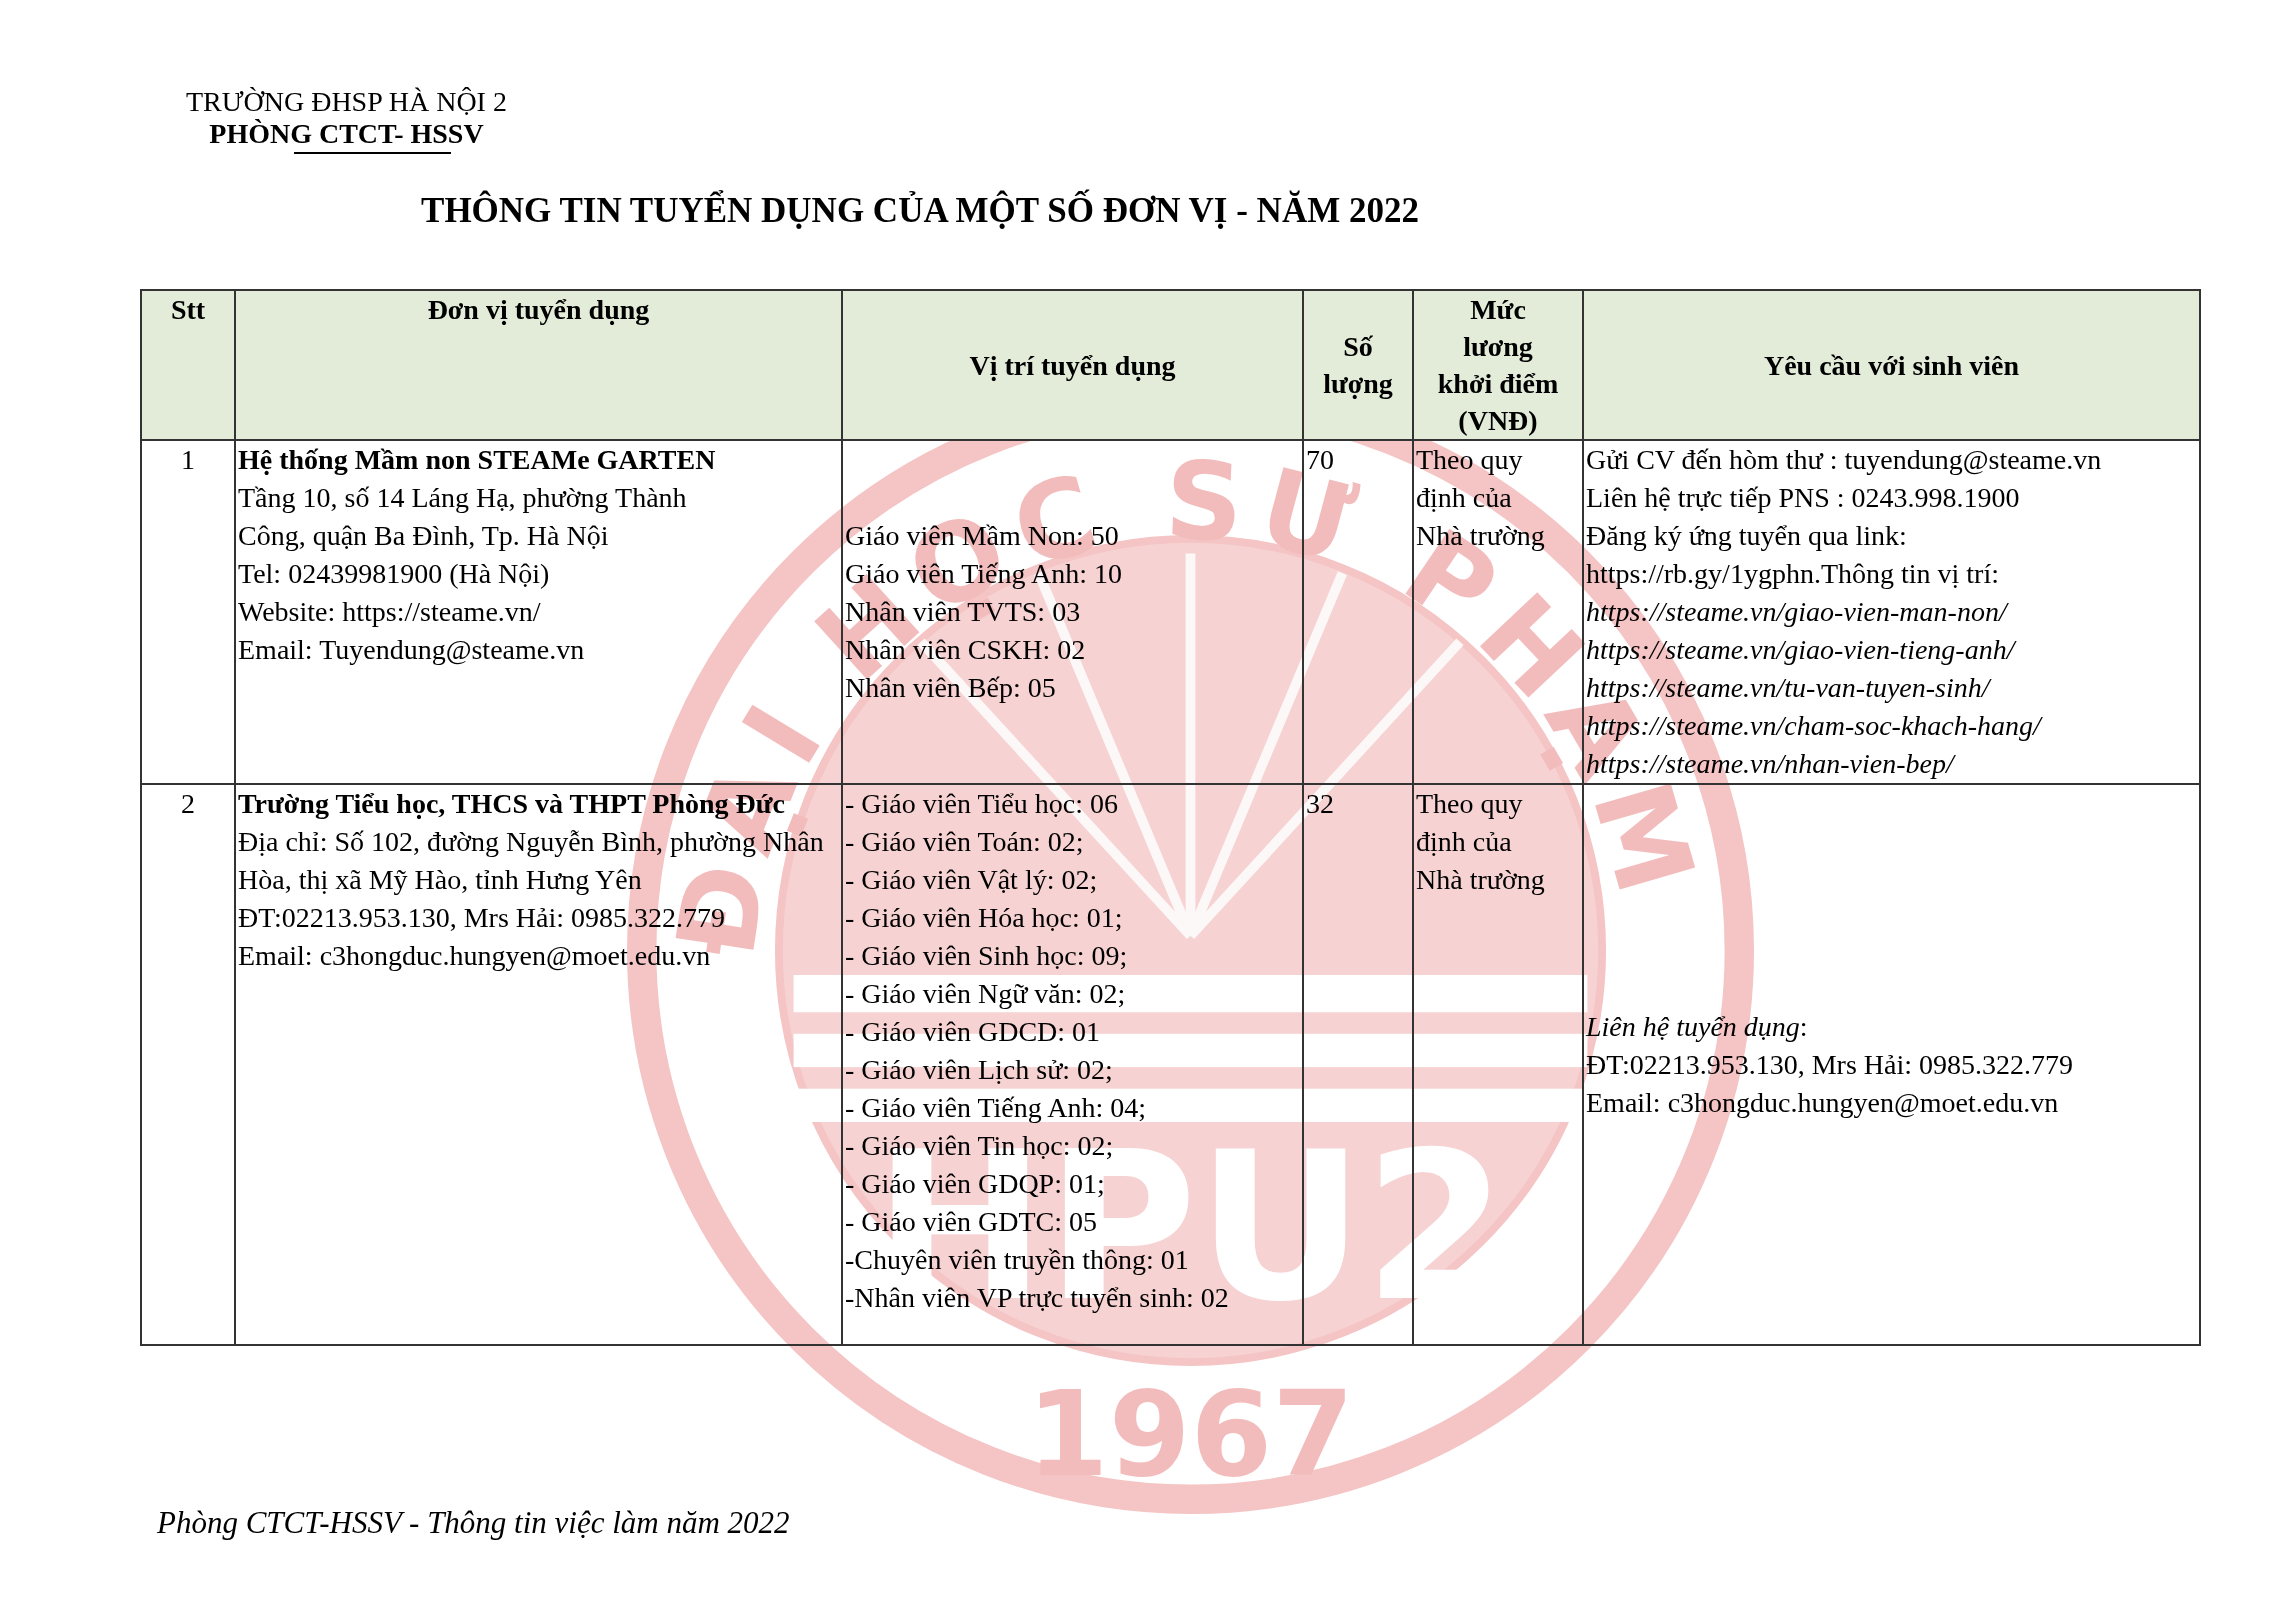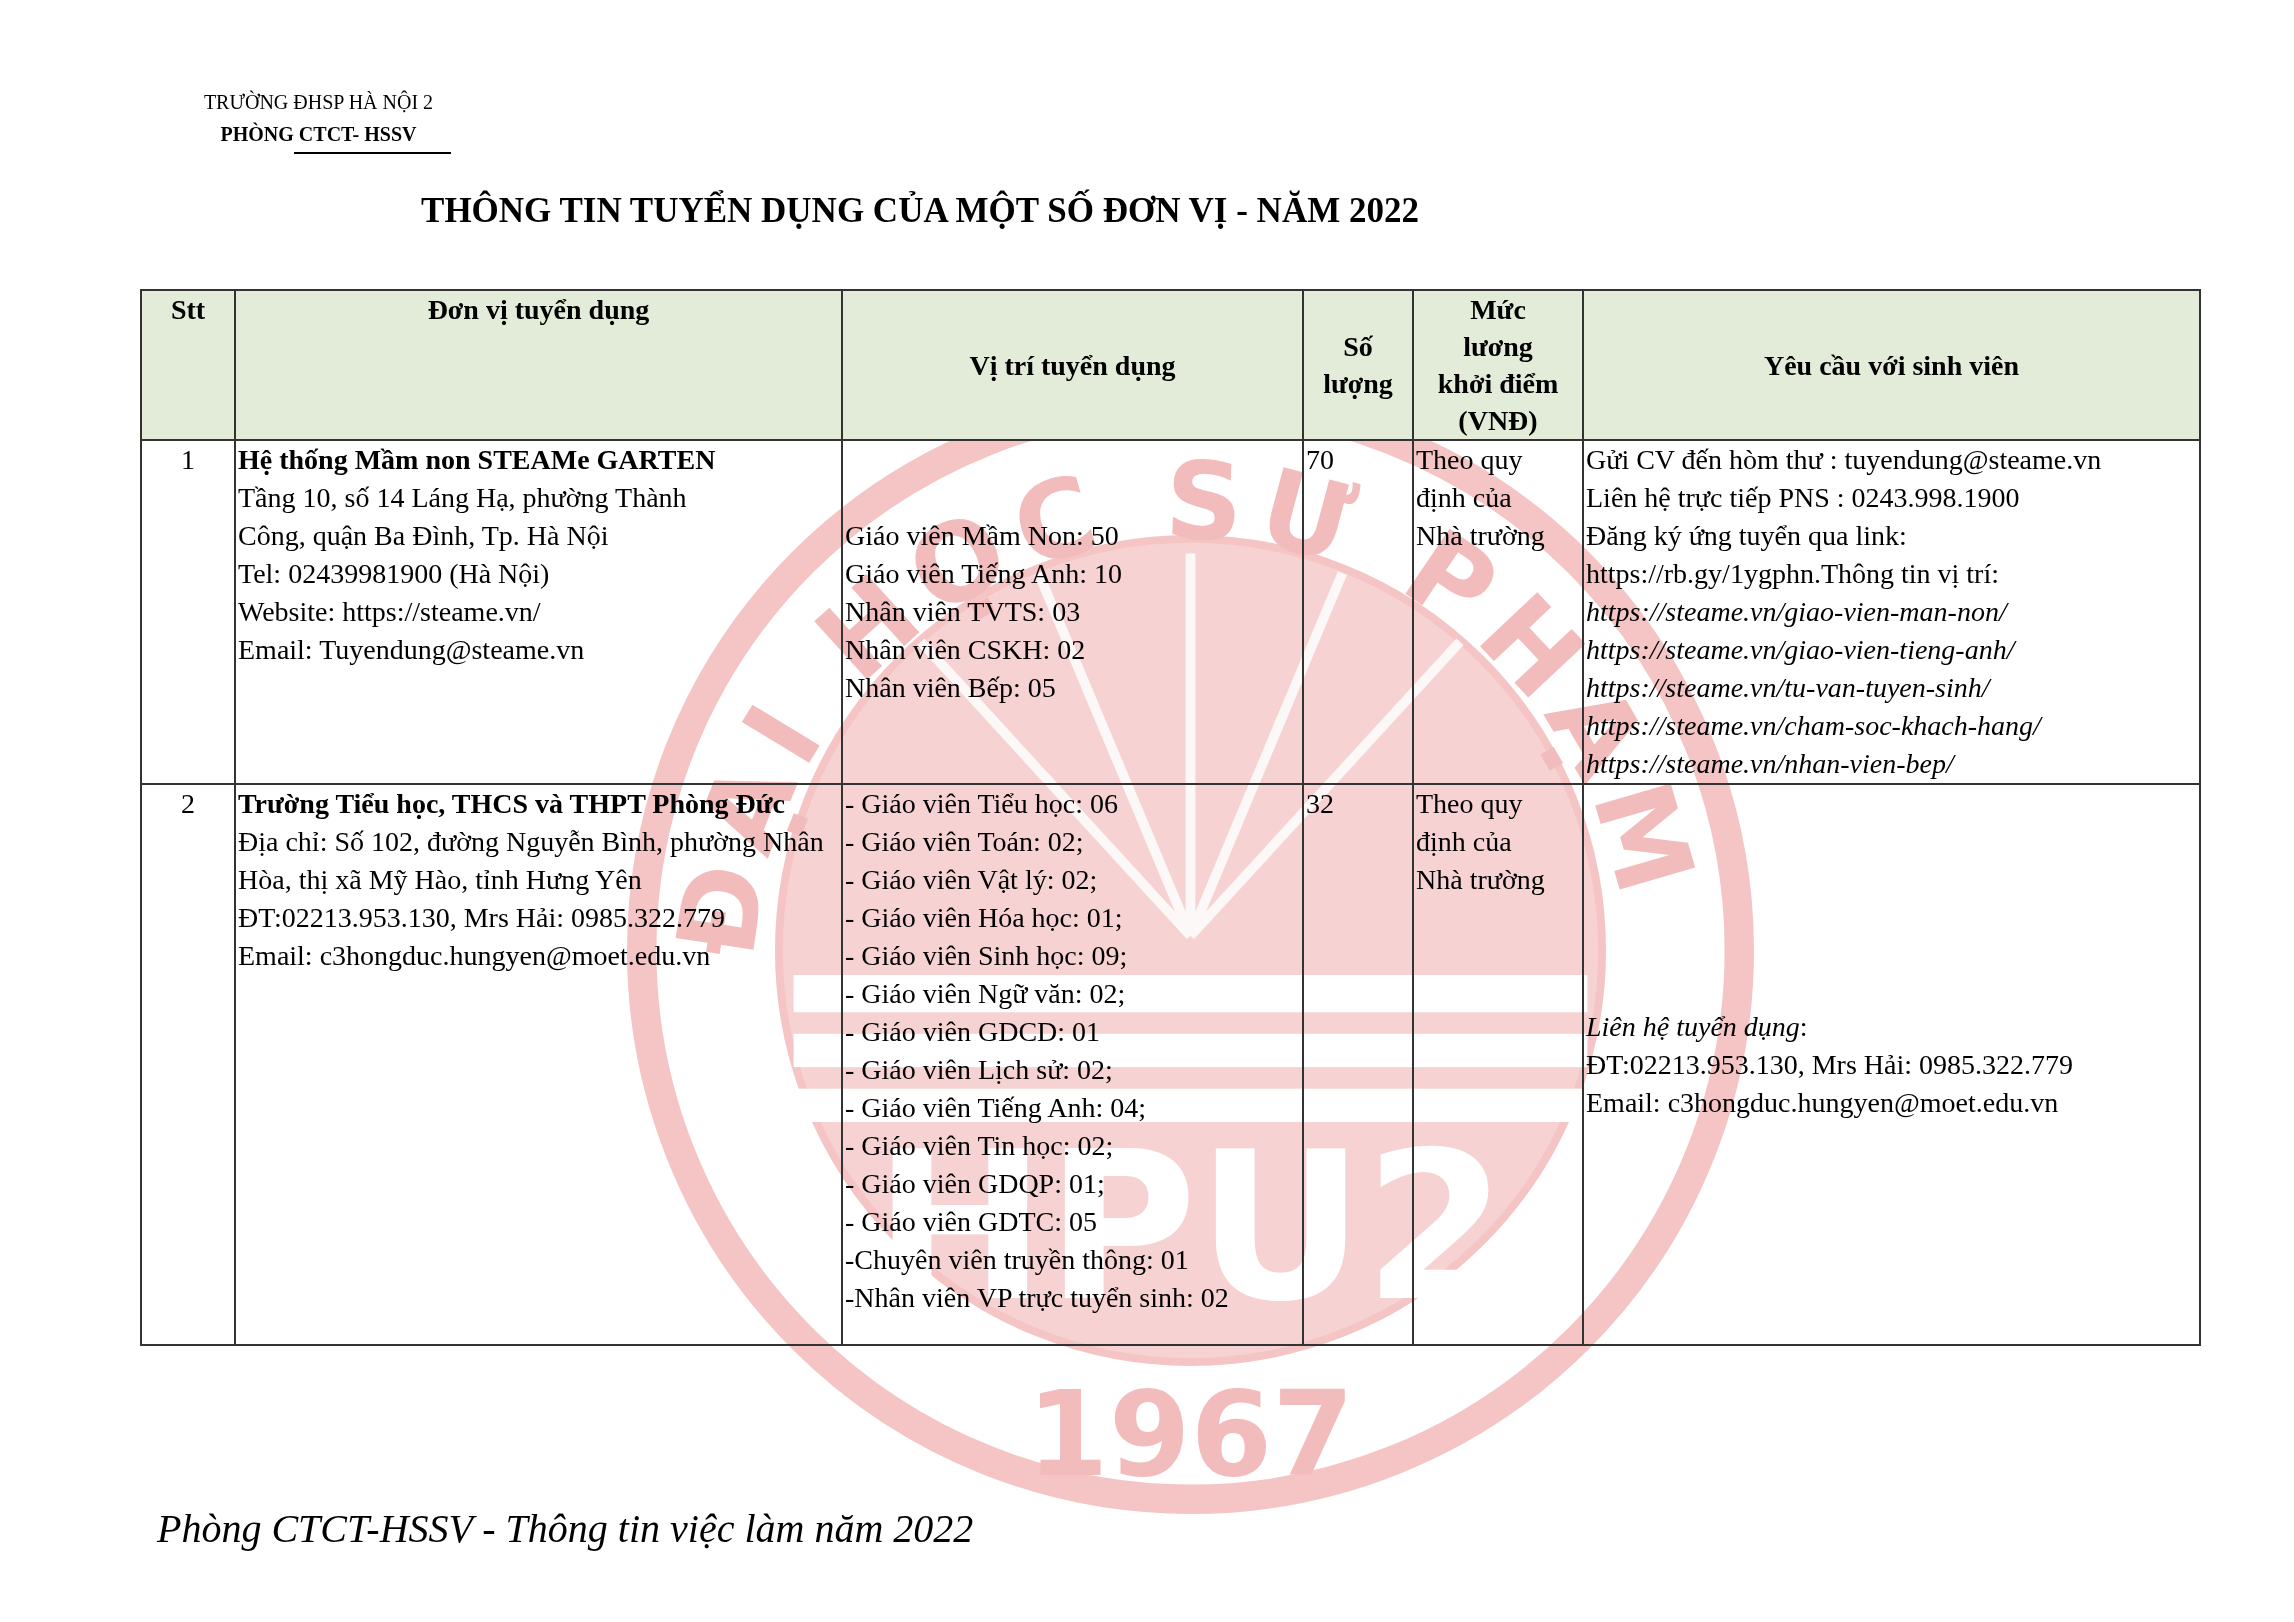--- a/index.html
+++ b/index.html
@@ -8,21 +8,21 @@
     position: relative; overflow: hidden;
     font-family: "Liberation Serif", "DejaVu Serif", serif;
     color: #000;
   }
   .watermark {
     position: absolute; left: 627px; top: 387px; width: 1127px; height: 1127px;
     pointer-events: none; z-index: 0;
   }
   .org {
     position: absolute; left: 186px; top: 86px; z-index: 2;
-    font-size: 20px; line-height: 32px; text-align: center;
+    font-size: 28px; line-height: 32px; text-align: center;
   }
   .org .l1 { font-weight: normal; }
   .org .l2 { font-weight: bold; }
   .org .rule { width: 157px; height: 2px; background: #000; margin: 2px 0 0 108px; }
   .title {
     position: absolute; left: 0; width: 1840px; top: 191px; z-index: 2;
     text-align: center; font-weight: bold; font-size: 35px; letter-spacing: 0px;
   }
   table.grid {
     position: absolute; left: 140px; top: 289px; z-index: 2;
@@ -41,21 +41,21 @@
   td.c { text-align: left; vertical-align: middle; }
   td.stt { text-align: center; }
   .bold { font-weight: bold; }
   .it { font-style: italic; }
   .line { display: block; white-space: nowrap; }
   .wrap { display: block; white-space: normal; }
   tr.r1 td { height: 338px; }
   tr.r2 td { height: 559px; }
   .footer {
     position: absolute; left: 157px; top: 1505px; z-index: 2;
-    font-style: italic; font-size: 40px;
+    font-style: italic; font-size: 31px;
   }
 </style>
 </head>
 <body>
 
 <svg class="watermark" viewBox="0 0 1150 1150" xmlns="http://www.w3.org/2000/svg">
   <defs>
     <path id="arcTop" d="M 130 600 A 445 445 0 1 1 1020 600"></path>
   </defs>
   <circle cx="575" cy="575" r="560" fill="none" stroke="#f5c4c4" stroke-width="30"></circle>

